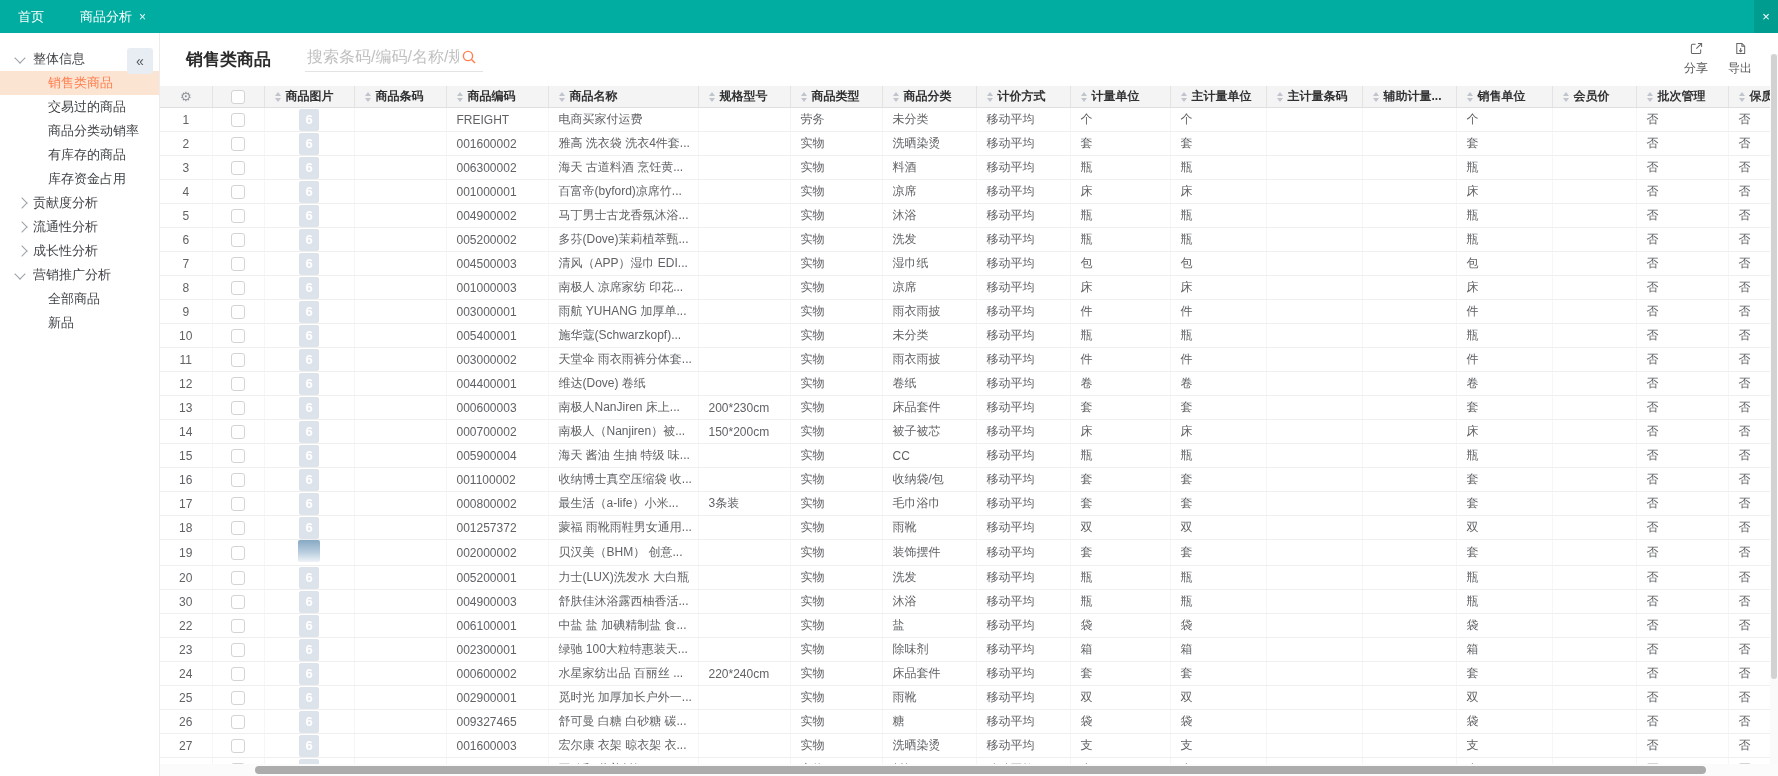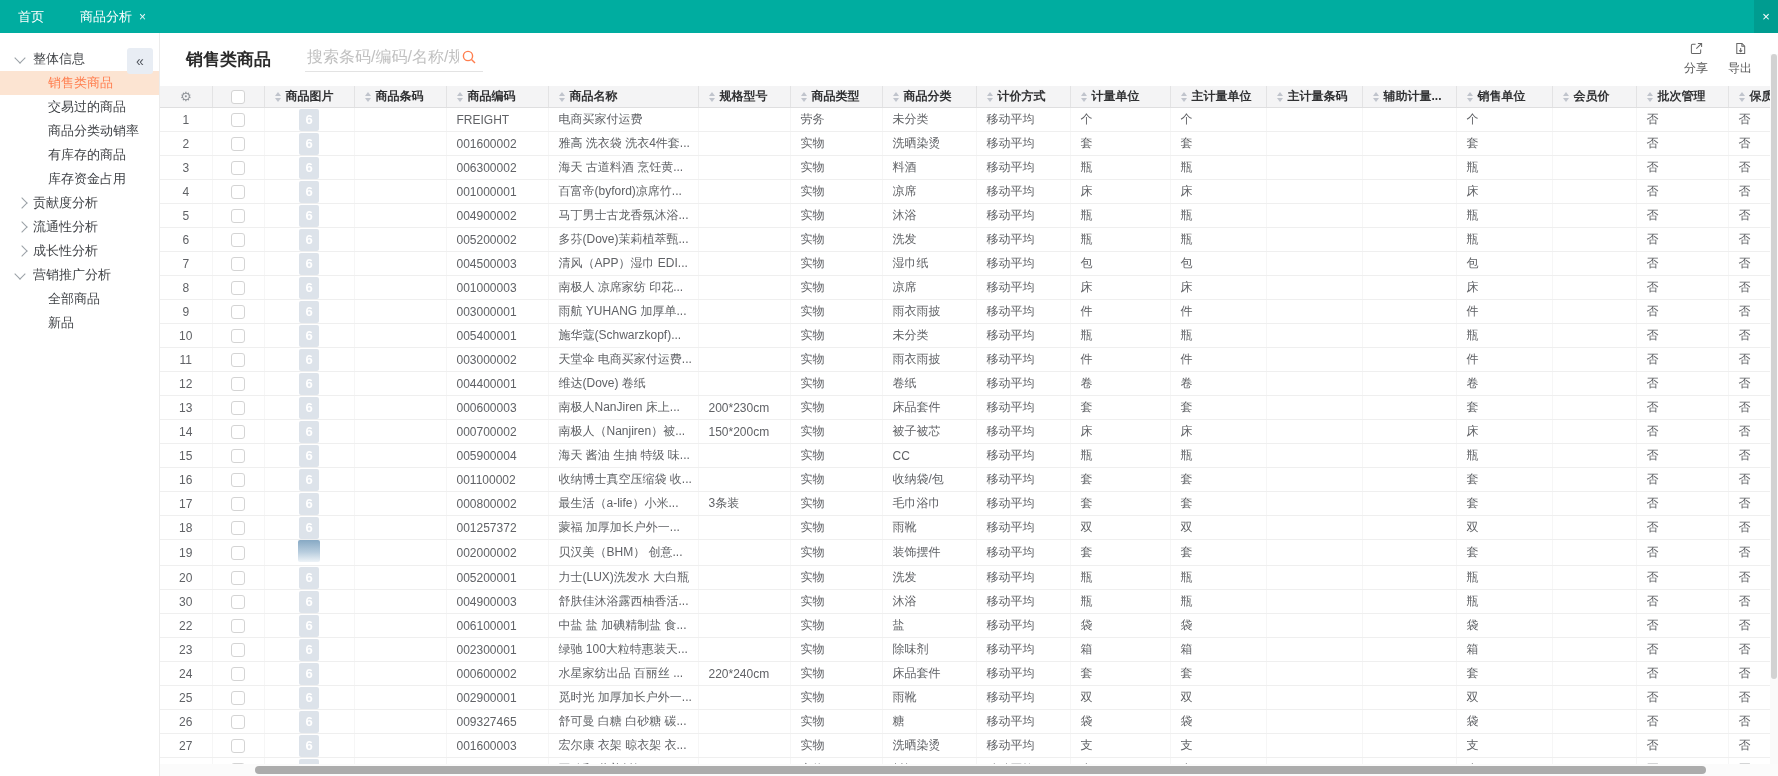--- a/index.html
+++ b/index.html
@@ -452,21 +452,21 @@
               <td></td>
               <td>否</td>
               <td>否</td>
             </tr>
             <tr>
               <td class="center">11</td>
               <td class="center"><input type="checkbox" style=""></td>
               <td class="center"><span class="img-ph">6</span></td>
               <td></td>
               <td>003000002</td>
-              <td>天堂伞 电商买家付运费...</td>
+              <td>天堂伞 雨衣雨裤分体套...</td>
               <td></td>
               <td>实物</td>
               <td>雨衣雨披</td>
               <td>移动平均</td>
               <td>件</td>
               <td>件</td>
               <td></td>
               <td></td>
               <td>件</td>
               <td></td>
@@ -592,21 +592,21 @@
               <td></td>
               <td>否</td>
               <td>否</td>
             </tr>
             <tr>
               <td class="center">18</td>
               <td class="center"><input type="checkbox" style=""></td>
               <td class="center"><span class="img-ph">6</span></td>
               <td></td>
               <td>001257372</td>
-              <td>蒙福 加厚加长户外一...</td>
+              <td>蒙福 雨靴雨鞋男女通用...</td>
               <td></td>
               <td>实物</td>
               <td>雨靴</td>
               <td>移动平均</td>
               <td>双</td>
               <td>双</td>
               <td></td>
               <td></td>
               <td>双</td>
               <td></td>

